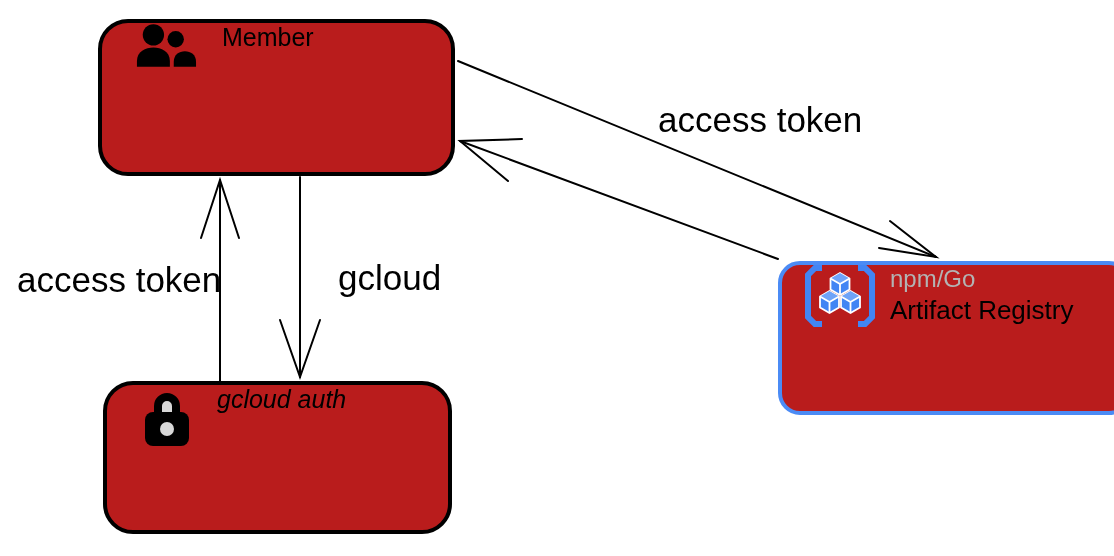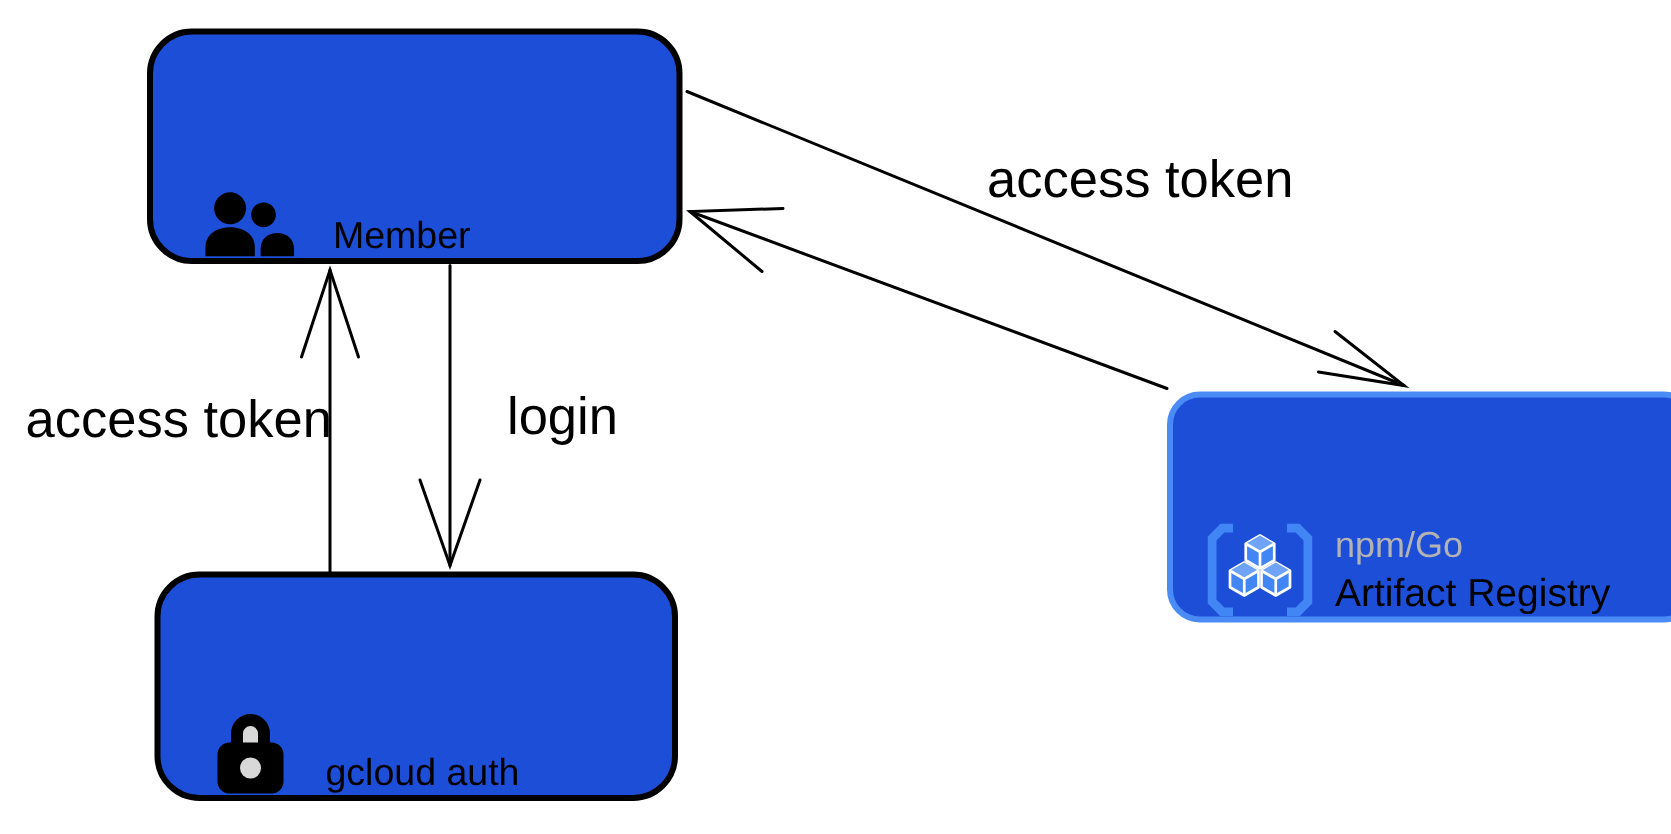--- a/index.html
+++ b/index.html
@@ -18,36 +18,36 @@
   }
   svg.edge-layer line, svg.edge-layer polyline {
     stroke: #000000;
     stroke-width: 2;
     fill: none;
     stroke-linecap: round;
   }
   .node {
     position: absolute;
     box-sizing: border-box;
-    background: #1d4ed8;
+    background: #b91c1c;
     border: 4px solid #000000;
     border-radius: 30px;
     display: flex;
-    align-items: flex-end;
+    align-items: flex-start;
   }
   .node-member   { left: 98px;  top: 19px;  width: 357px; height: 157px; padding-left: 33px; }
   .node-gcloud   { left: 103px; top: 381px; width: 349px; height: 153px; padding-left: 37px; }
   .node-artifact { left: 778px; top: 261px; width: 353px; height: 154px; padding-left: 23px; border-radius: 22px; }
   .node-label {
     font-size: 25px;
     color: #000000;
     white-space: nowrap;
   }
   .node-member .node-label { margin-left: 25px; }
-  .node-gcloud .node-label { margin-left: 27px; }
+  .node-gcloud .node-label { margin-left: 27px; font-style: italic; }
   .artifact-text { margin-left: 15px; display: flex; flex-direction: column; }
   .artifact-sublabel { font-size: 24px; line-height: 1.2; white-space: nowrap; }
   .artifact-label   { font-size: 26px; line-height: 1.25; color: #000000; white-space: nowrap; }
   .edge-label {
     position: absolute;
     font-size: 35px;
     color: #000000;
     white-space: nowrap;
   }
   .label-access-token-up   { left: 17px;  top: 260px; }
@@ -130,16 +130,16 @@
         <path d="M36 31.5 L45.5 37 L55 31.5 M45.5 37 V48" fill="none" stroke="#ffffff" stroke-width="1.8"></path>
       </g>
     </svg>
     <div class="artifact-text">
       <span class="artifact-sublabel" style="color:#b3b3b3;">npm/Go</span>
       <span class="artifact-label">Artifact Registry</span>
     </div>
   </div>
 
   <div class="edge-label label-access-token-up">access token</div>
-  <div class="edge-label label-login">login</div>
+  <div class="edge-label label-login">gcloud</div>
   <div class="edge-label label-access-token-diag">access token</div>
 
 </div>
 
 </body></html>

